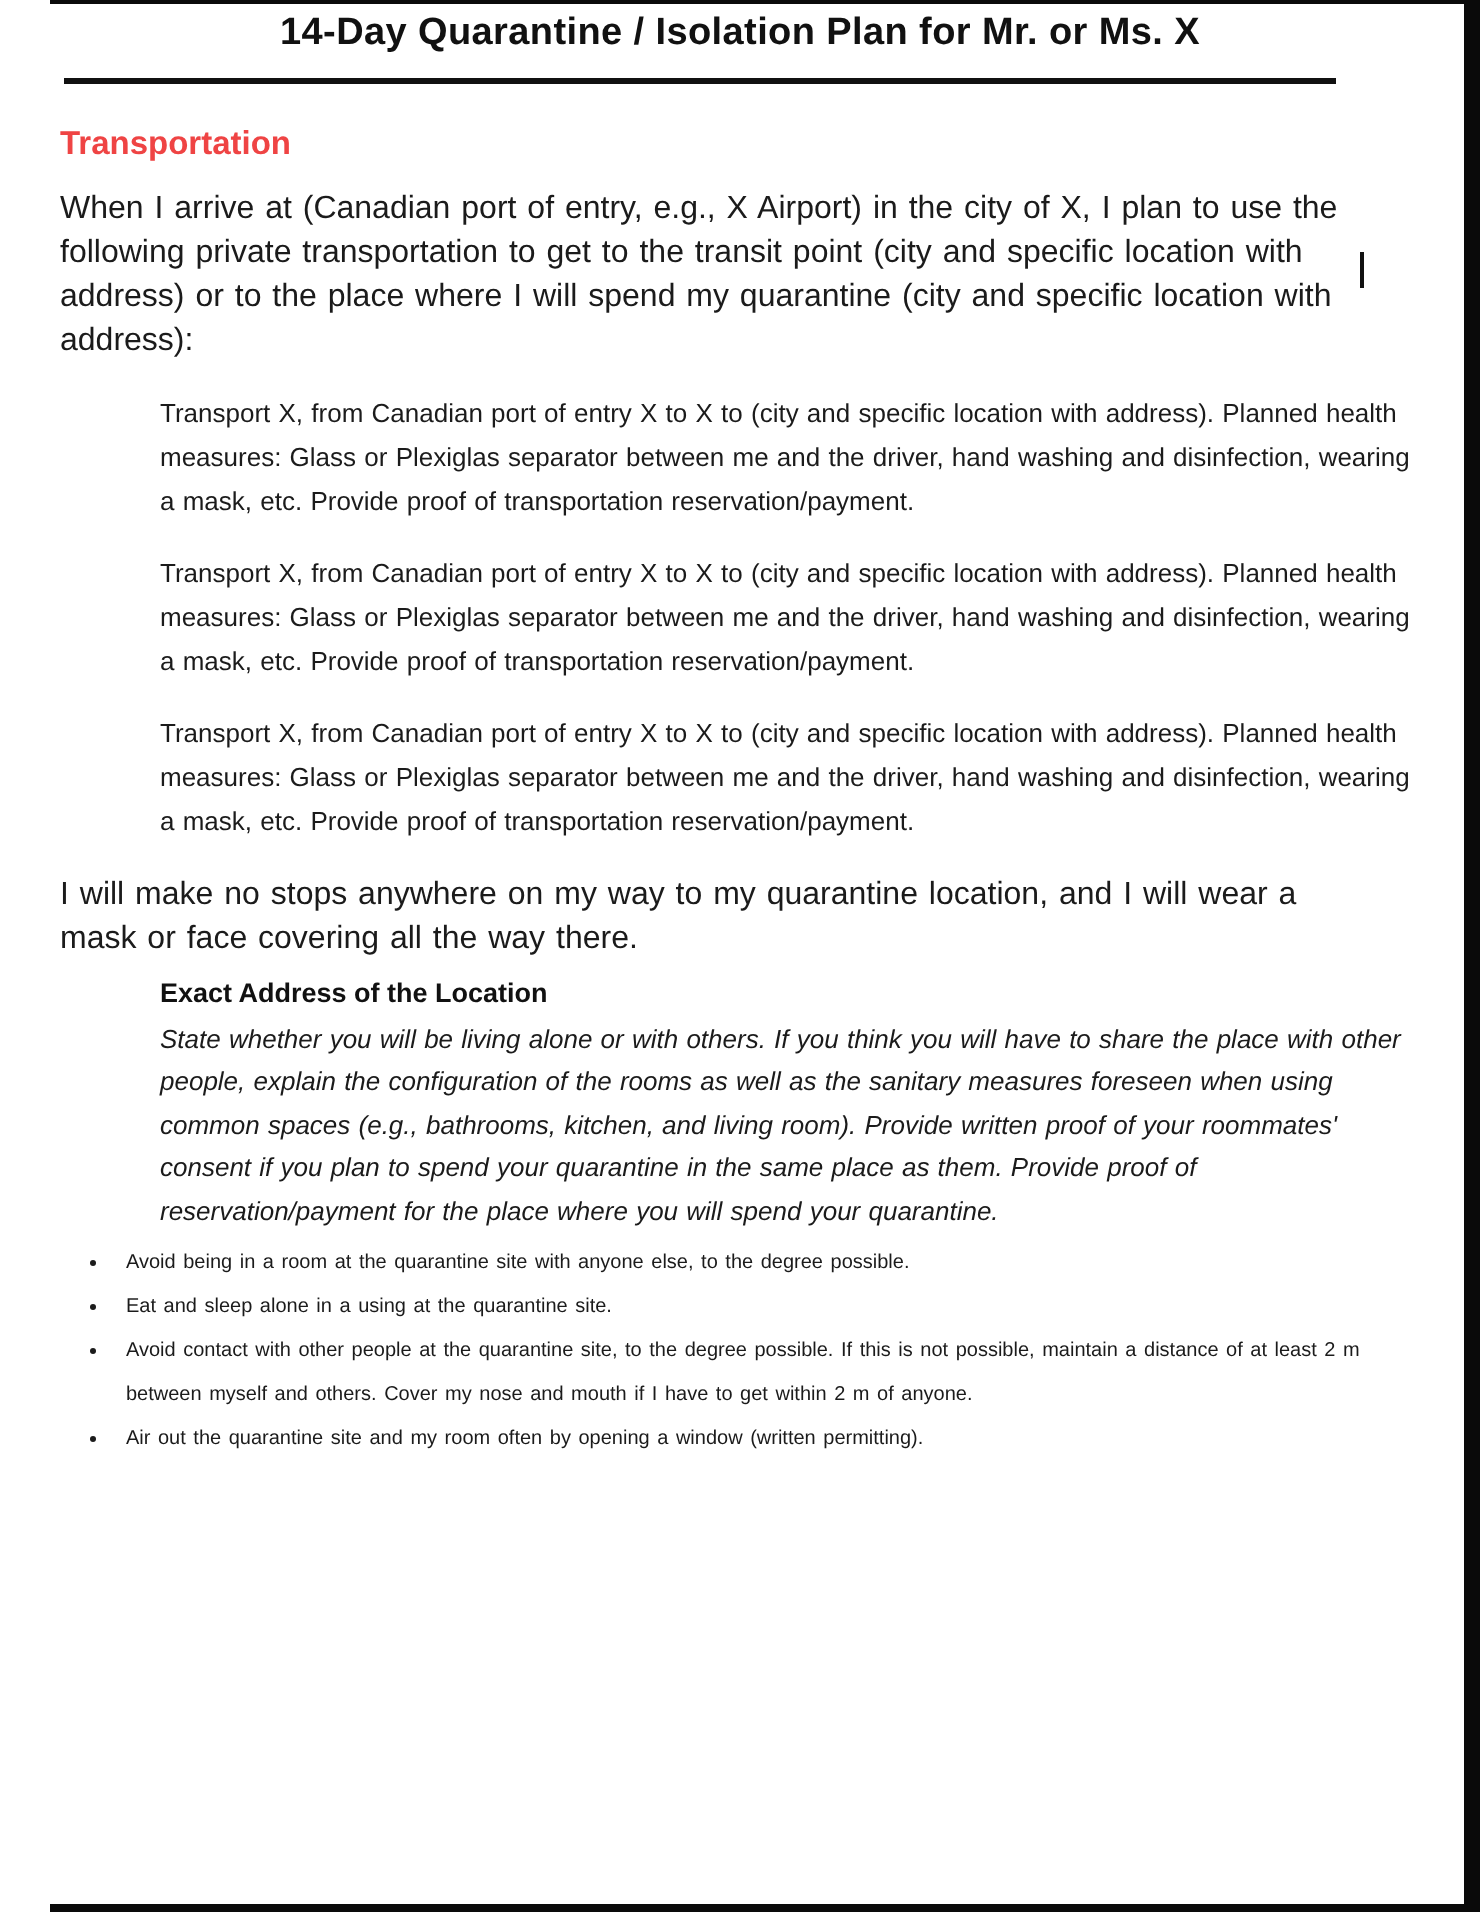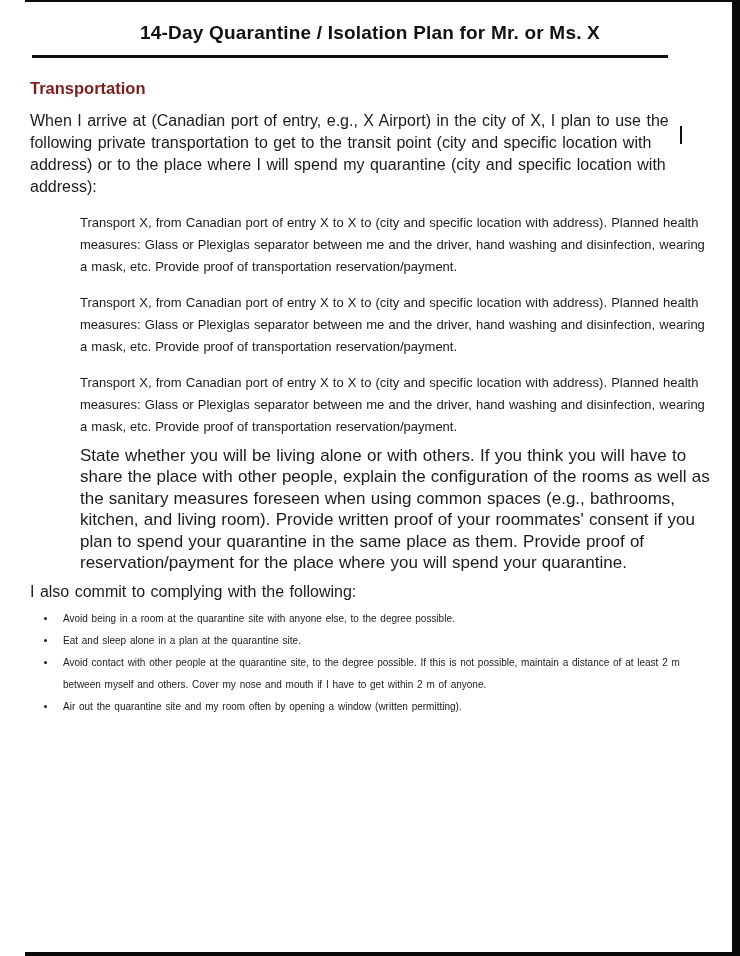--- a/index.html
+++ b/index.html
@@ -6,21 +6,21 @@
     margin: 0;
     padding: 0;
     background: #ffffff;
     font-family: "Liberation Sans", "DejaVu Sans", sans-serif;
   }
   .page {
     position: relative;
     width: 740px;
     height: 956px;
     box-sizing: border-box;
-    padding: 20px 30px 0 30px;
+    padding: 4px 30px 0 30px;
     background: #ffffff;
     color: #1b1b1b;
     overflow: hidden;
   }
   
   .edge { position: absolute; background: #0a0a0a; z-index: 5; }
   .edge-top    { top: 0; left: 25px; right: 0; height: 2px; }
   .edge-right  { top: 0; right: 0; bottom: 0; width: 8px; }
   .edge-bottom { bottom: 0; left: 25px; right: 0; height: 4px; }
 
@@ -36,21 +36,21 @@
   .title-rule {
     height: 2.5px;
     background: #111;
     margin: 9px 42px 0 2px;
   }
   h2.section-heading {
     margin: 20px 0 0 0;
     font-size: 16.5px;
     line-height: 20px;
     font-weight: bold;
-    color: #7f1d1d;
+    color: #ef4444;
   }
   h2.housing-heading { margin-top: 17px; }
   p.body {
     margin: 12px 0 0 0;
     width: 655px;
     font-size: 16px;
     line-height: 22px;
     word-spacing: 1px;
   }
   p.closing { margin-top: 15px; }
@@ -65,23 +65,24 @@
   .address-block { margin: 7px 0 0 50px; width: 630px; }
   .address-block h3 {
     margin: 0;
     font-size: 13.5px;
     line-height: 18px;
     font-weight: bold;
     color: #111;
   }
   .address-block p {
     margin: 3px 0 0 0;
-    font-size: 17px;
+    font-size: 13px;
     line-height: 21.5px;
     word-spacing: 0.5px;
+    font-style: italic;
   }
   ul.commit-list {
     margin: 5px 0 0 0;
     padding: 0 0 0 27px;
     width: 648px;
     list-style: disc;
   }
   ul.commit-list li {
     font-size: 10px;
     line-height: 22px;
@@ -108,29 +109,30 @@
 
   <h1 class="doc-title">14-Day Quarantine / Isolation Plan for Mr. or Ms. X</h1>
   <div class="title-rule"></div>
 
   <section>
     <h2 class="section-heading">Transportation</h2>
     <p class="body">When I arrive at (Canadian port of entry, e.g., X Airport) in the city of X, I plan to use the following private transportation to get to the transit point (city and specific location with address) or to the place where I will spend my quarantine (city and specific location with address):</p>
     <p class="indent">Transport X, from Canadian port of entry X to X to (city and specific location with address). Planned health measures: Glass or Plexiglas separator between me and the driver, hand washing and disinfection, wearing a mask, etc. Provide proof of transportation reservation/payment.</p>
     <p class="indent">Transport X, from Canadian port of entry X to X to (city and specific location with address). Planned health measures: Glass or Plexiglas separator between me and the driver, hand washing and disinfection, wearing a mask, etc. Provide proof of transportation reservation/payment.</p>
     <p class="indent">Transport X, from Canadian port of entry X to X to (city and specific location with address). Planned health measures: Glass or Plexiglas separator between me and the driver, hand washing and disinfection, wearing a mask, etc. Provide proof of transportation reservation/payment.</p>
+    <p class="body closing">I will make no stops anywhere on my way to my quarantine location, and I will wear a mask or face covering all the way there.</p>
   </section>
 
   <section>
     <div class="address-block">
+      <h3>Exact Address of the Location</h3>
       <p>State whether you will be living alone or with others. If you think you will have to share the place with other people, explain the configuration of the rooms as well as the sanitary measures foreseen when using common spaces (e.g., bathrooms, kitchen, and living room). Provide written proof of your roommates' consent if you plan to spend your quarantine in the same place as them. Provide proof of reservation/payment for the place where you will spend your quarantine.</p>
     </div>
-    <p class="body commit-intro">I also commit to complying with the following:</p>
     <ul class="commit-list">
       <li>Avoid being in a room at the quarantine site with anyone else, to the degree possible.</li>
-      <li>Eat and sleep alone in a plan at the quarantine site.</li>
+      <li>Eat and sleep alone in a using at the quarantine site.</li>
       <li>Avoid contact with other people at the quarantine site, to the degree possible. If this is not possible, maintain a distance of at least 2 m between myself and others. Cover my nose and mouth if I have to get within 2 m of anyone.</li>
       <li>Air out the quarantine site and my room often by opening a window (written permitting).</li>
     </ul>
   </section>
 
   <div class="text-caret"></div>
 </div>
 
 </body></html>

